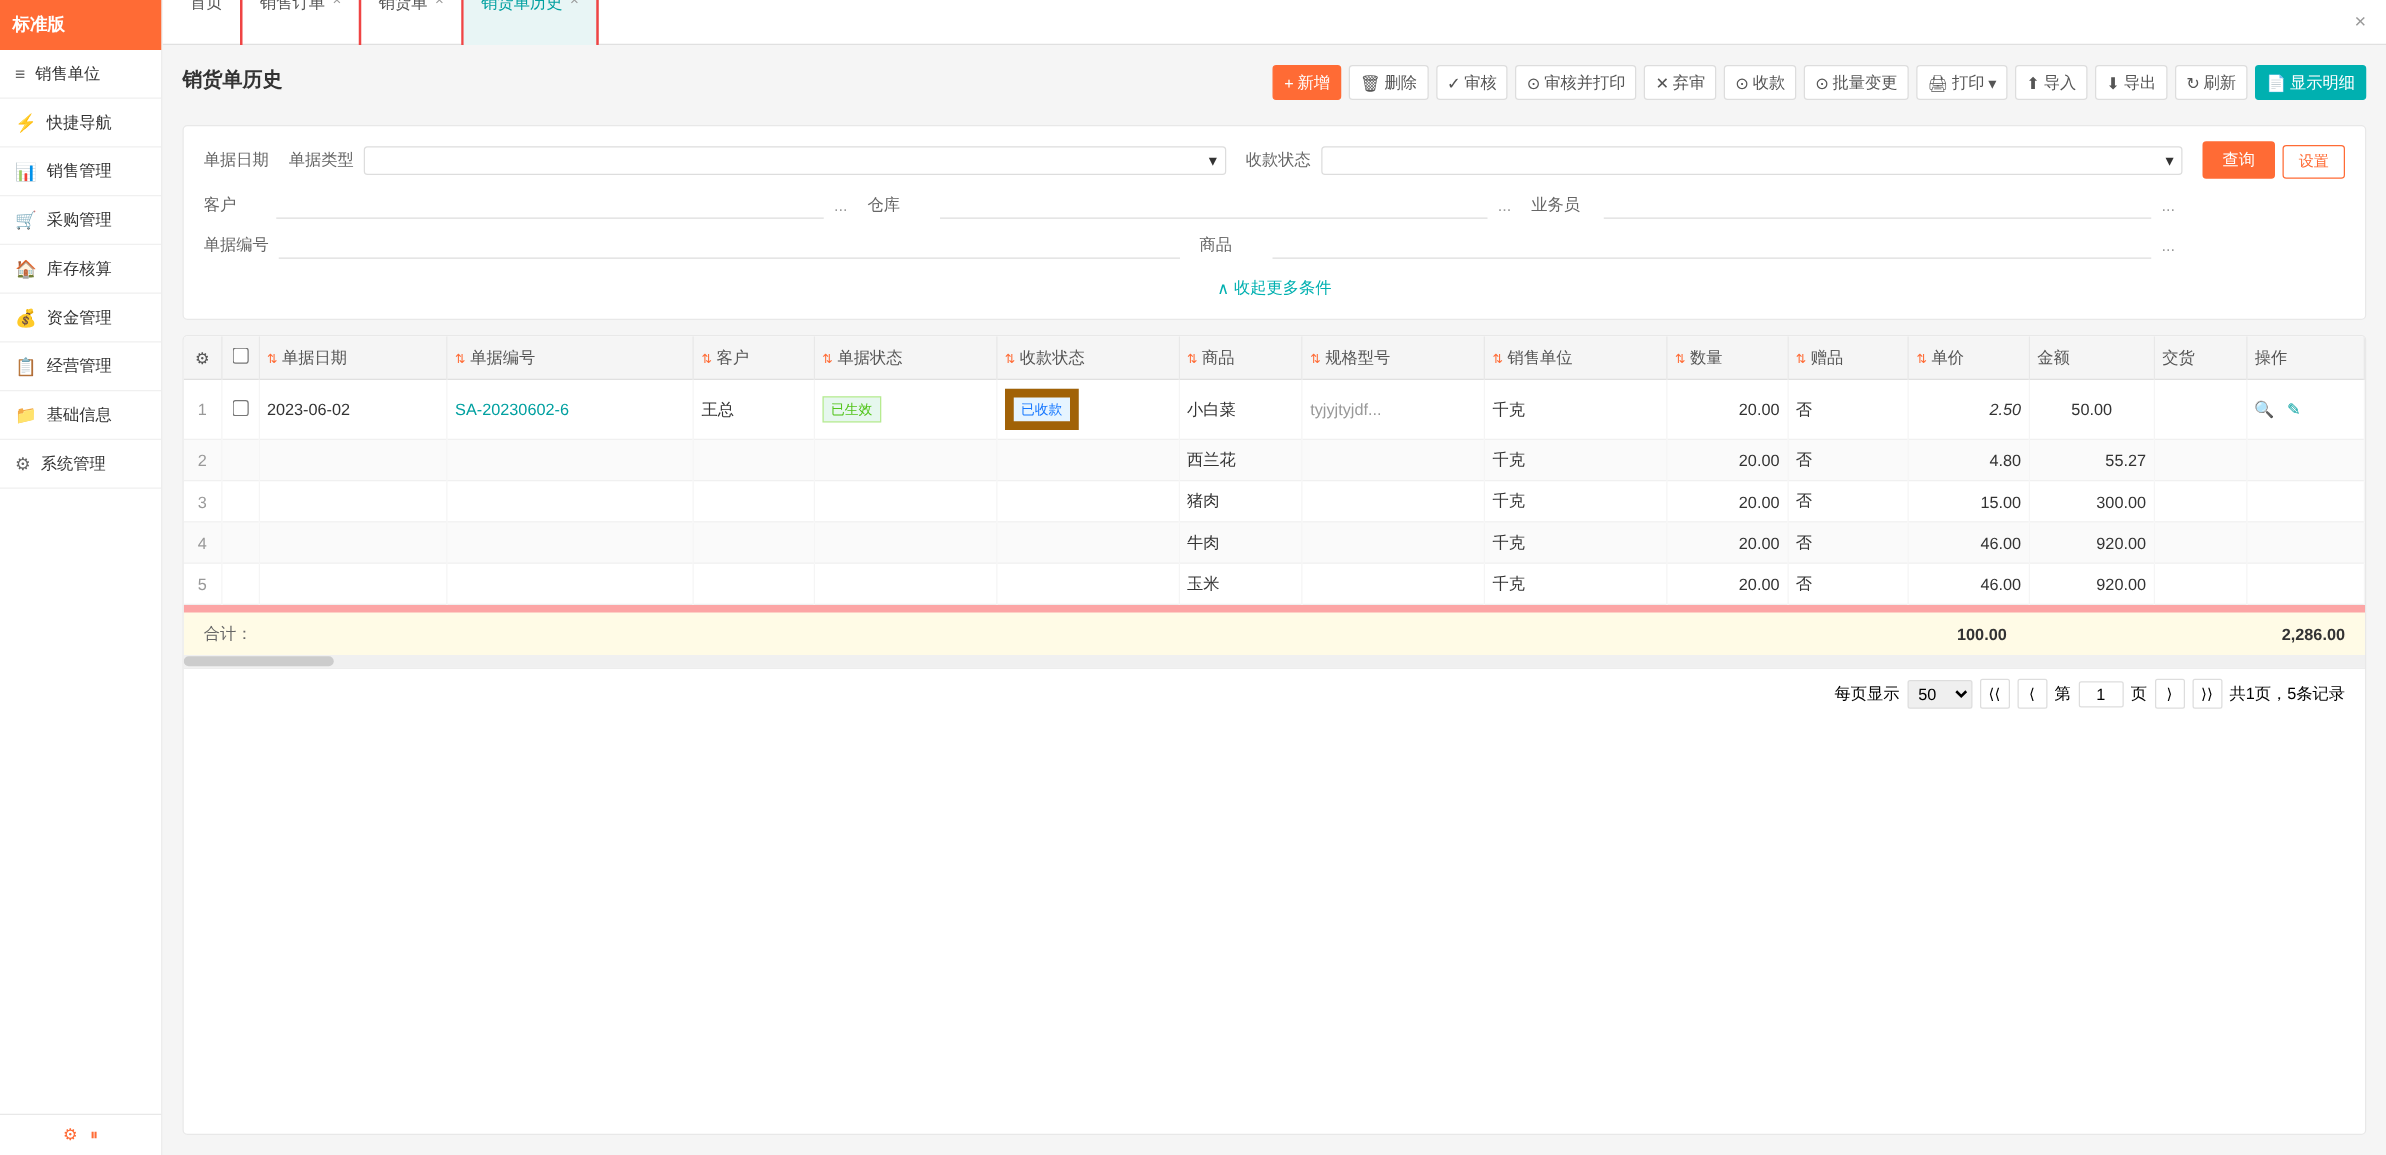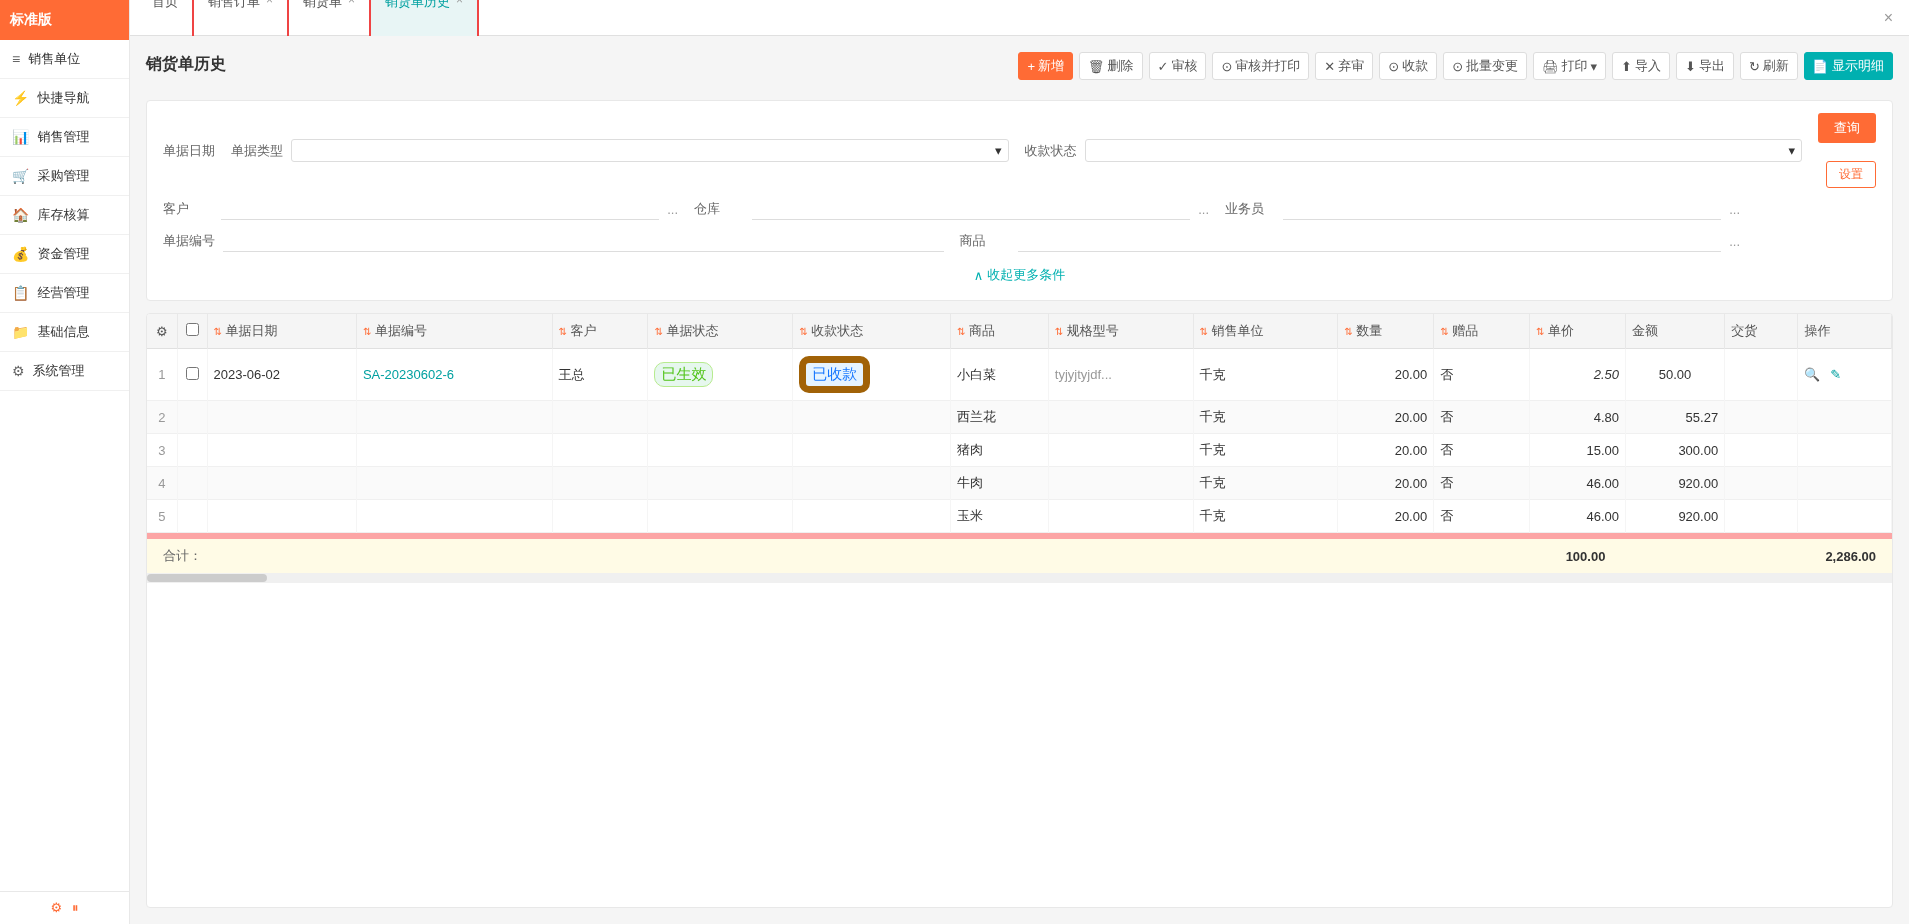--- a/index.html
+++ b/index.html
@@ -253,22 +253,22 @@
       font-weight: normal;
       border-right: 1px solid #e8e8e8;
       white-space: nowrap;
     }
     thead th .sort-icon { color: #ff6b35; font-size: 10px; }
     tbody tr { border-bottom: 1px solid #f0f0f0; }
     tbody td { padding: 7px 6px; color: #333; border-right: 1px solid #f5f5f5; }
     .badge {
       display: inline-block;
       padding: 2px 6px;
-      border-radius: 10px;
-      font-size: 15px;
+      border-radius: 0;
+      font-size: 11px;
     }
     .badge-green { background: #e6f7ee; color: #52c41a; border: 1px solid #b7eb8f; }
     .badge-blue { background: #e6f4ff; color: #1677ff; border: 7px solid #a16207; }
 
     
     .table-footer {
       background: #fffbe6;
       border-top: 6px solid #fca5a5;
       padding: 8px 16px;
       display: flex;
@@ -476,21 +476,21 @@
         </div>
 
         <div class="filter-group">
           <span class="filter-label">收款状态</span>
           <div class="filter-select">
             <span></span>
             <span>▾</span>
           </div>
         </div>
 
-        <div style="display:flex;flex-direction:column;align-items:flex-end;gap:18px;">
+        <div style="display:flex;flex-direction:row;align-items:flex-end;gap:6px;">
           <button class="query-btn">查询</button>
           <button class="set-btn">设置</button>
         </div>
       </div>
 
       <div class="filter-row">
 
         <div class="filter-group">
           <span class="filter-label">客户</span>
           <input class="filter-input" type="text" style="">
@@ -657,15 +657,31 @@
         <span class="footer-label">合计：</span>
         <span style="flex:1;"></span>
         <span class="footer-value" style="margin-right:200px;">100.00</span>
         <span class="footer-value">2,286.00</span>
       </div>
 
       <div class="scrollbar-row">
         <div class="scrollbar-thumb"></div>
       </div>
 
+      <div class="pagination">
+        <span>每页显示</span>
+        <select class="page-select">
+          <option>50</option>
+          <option>100</option>
+          <option>200</option>
+        </select>
+        <div class="page-btn">⟨⟨</div>
+        <div class="page-btn">⟨</div>
+        <span>第</span>
+        <input class="page-input" value="1" style="">
+        <span class="page-label">页</span>
+        <div class="page-btn">⟩</div>
+        <div class="page-btn">⟩⟩</div>
+        <span>共1页，5条记录</span>
+      </div>
     </div>
   </div>
 </div>
 
 </body></html>

